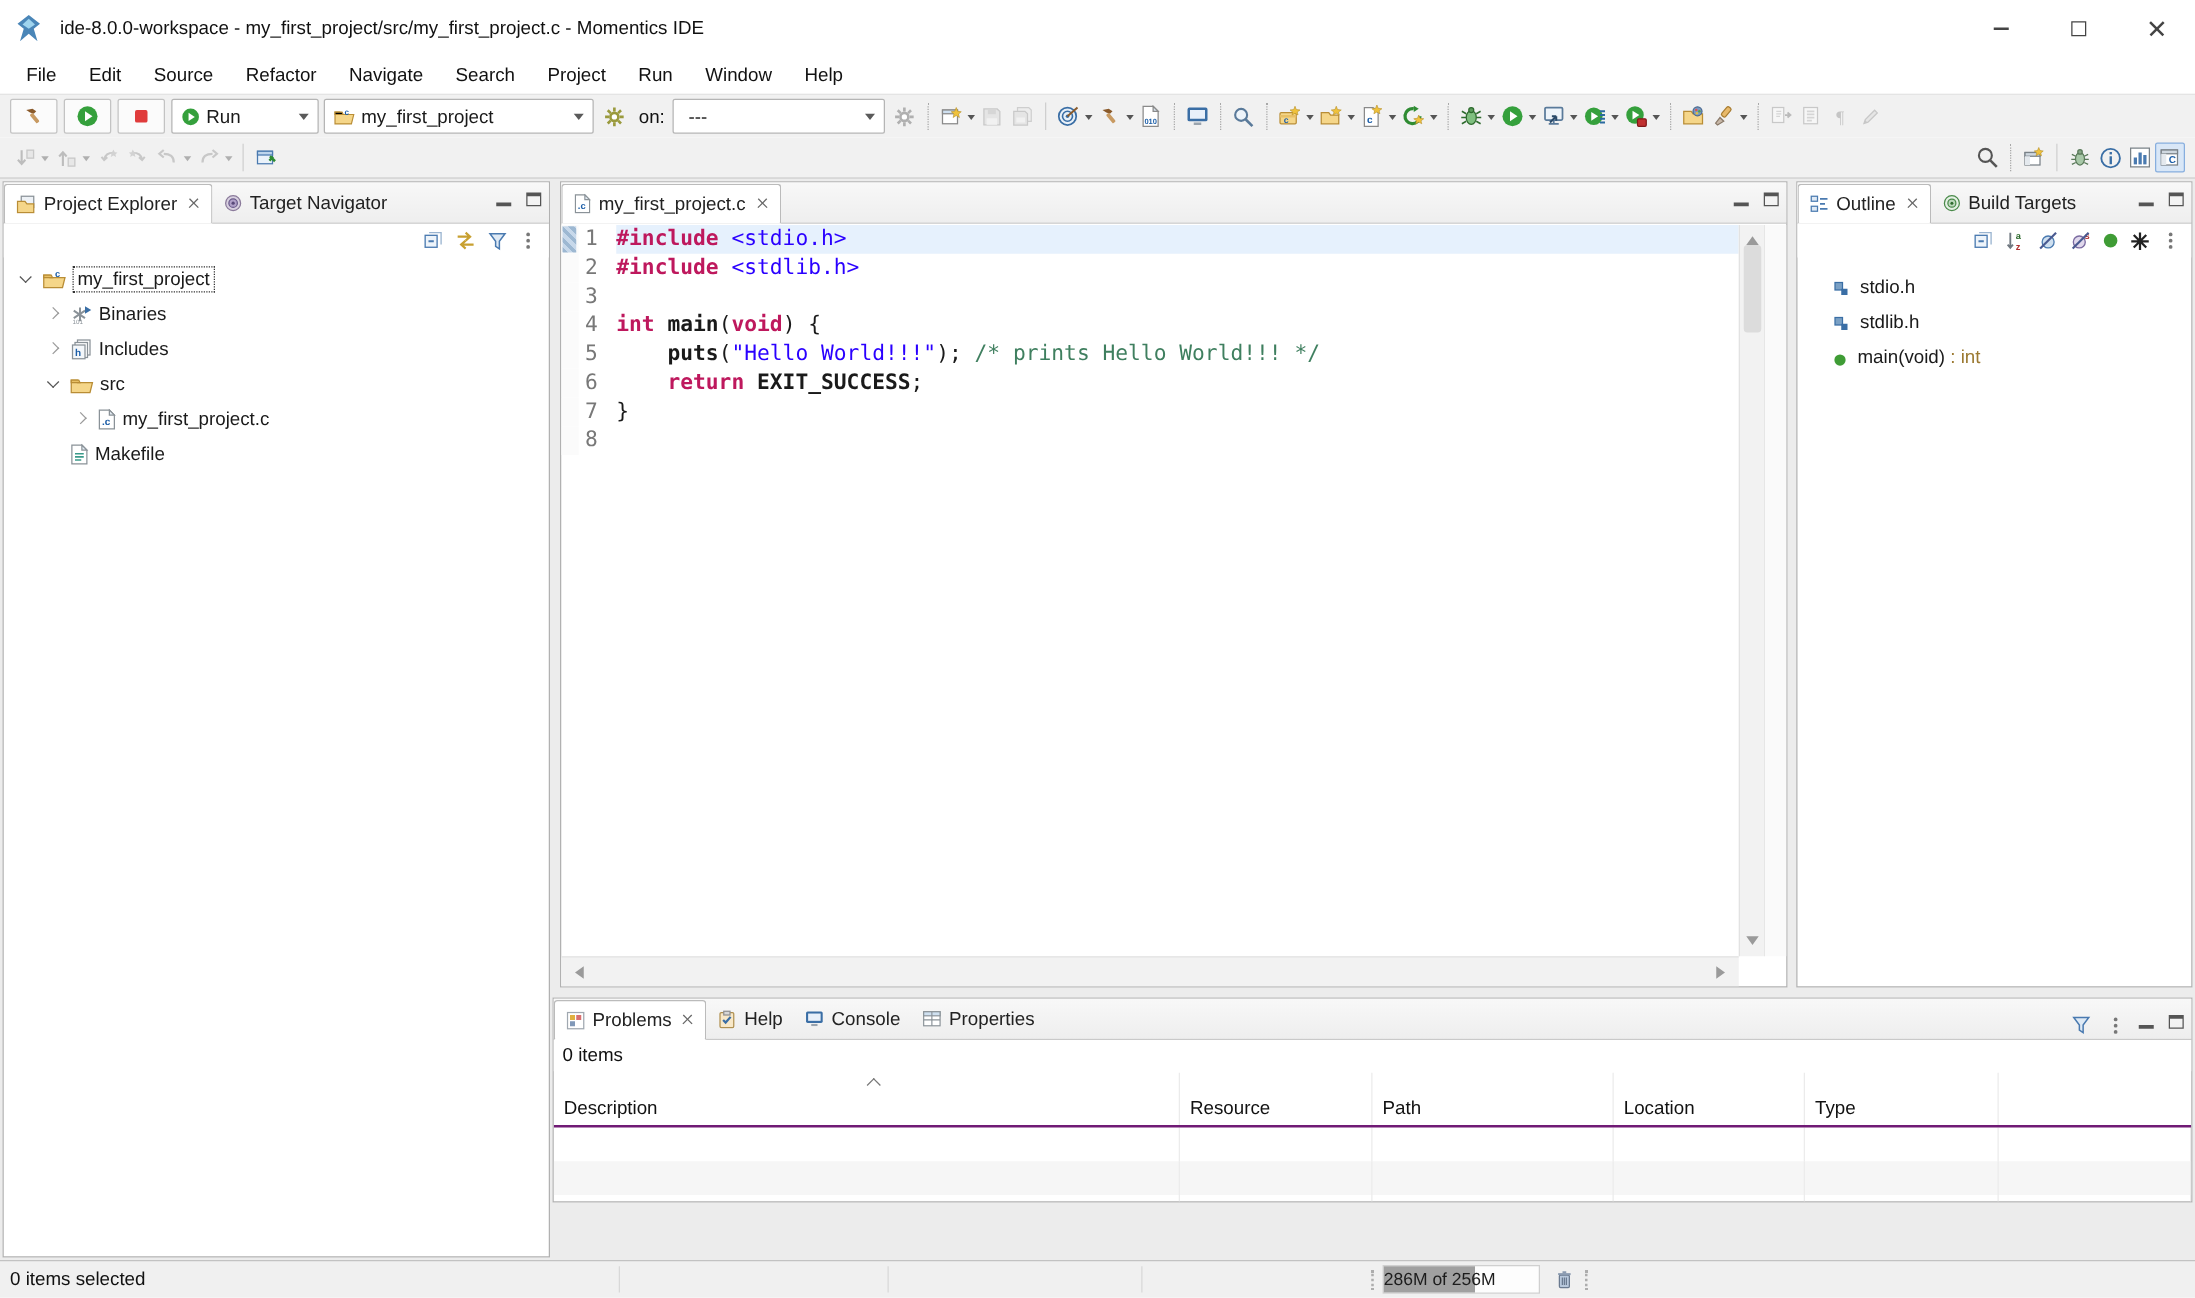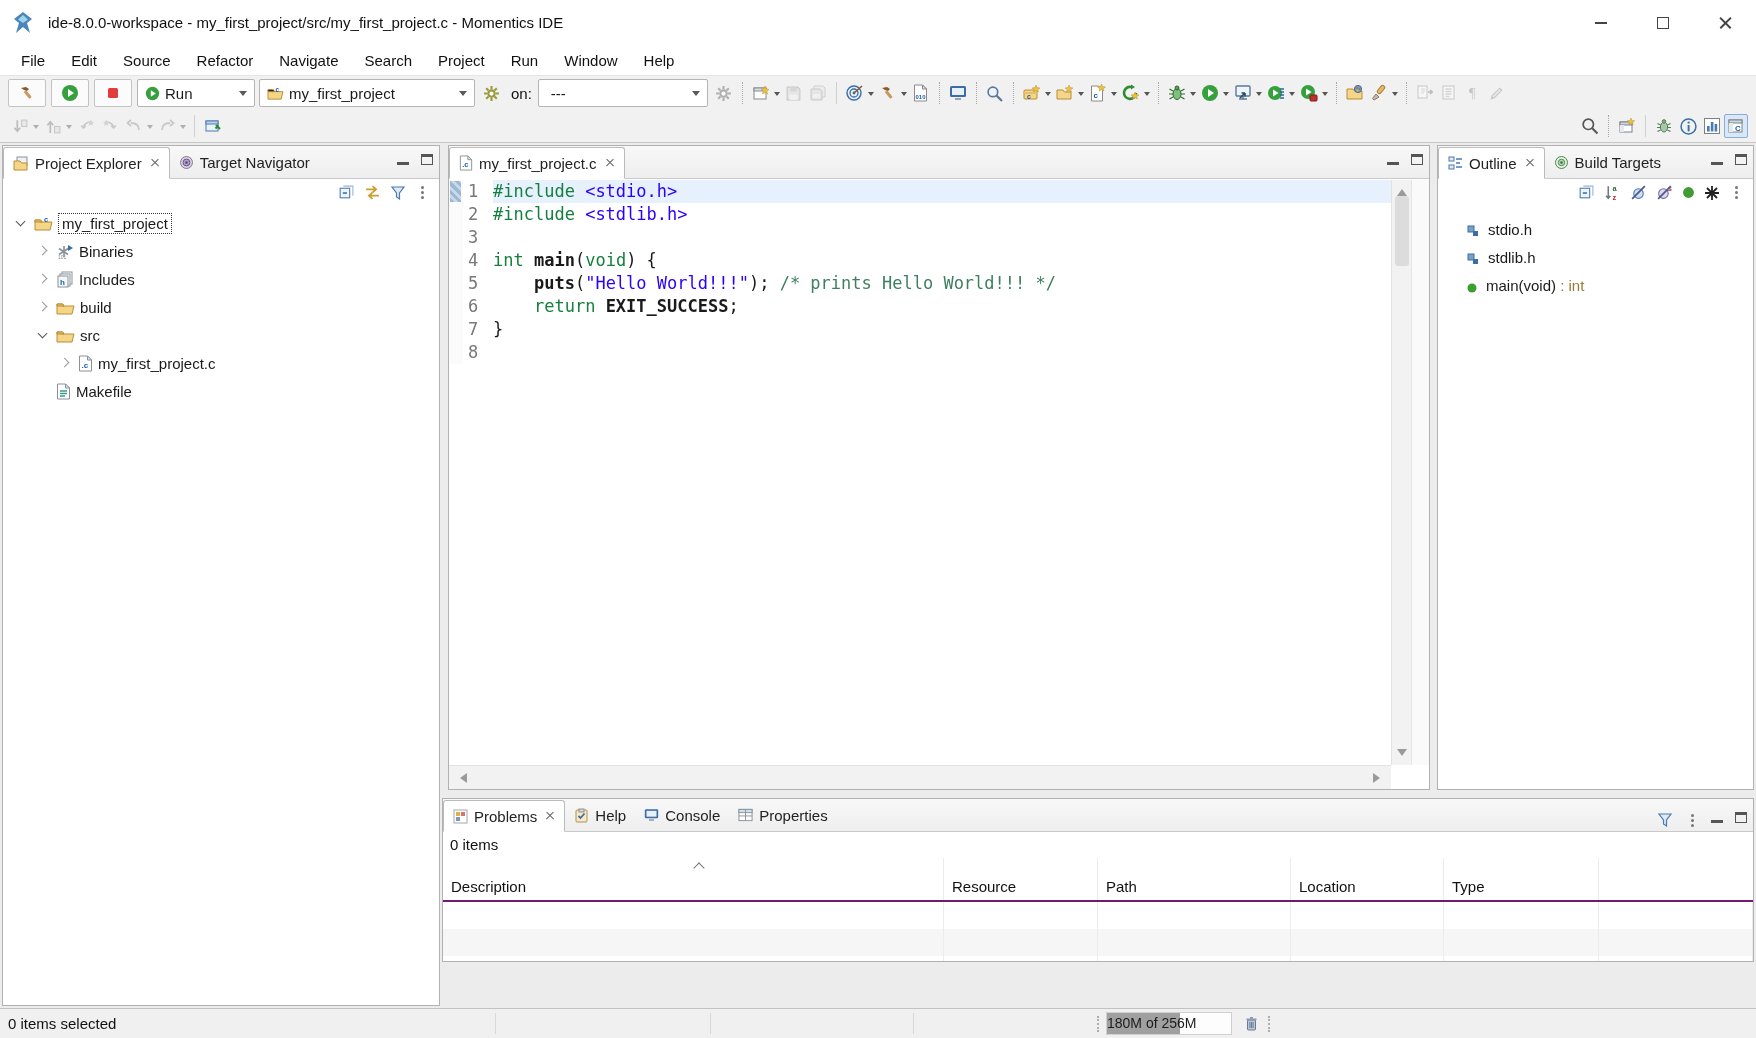--- a/index.html
+++ b/index.html
@@ -74,21 +74,21 @@
   .tsel{border:1px dotted #333;padding:1px 3px}
 
   
   .codewrap{position:absolute;left:0;top:34px;right:38px;bottom:24px;overflow:hidden;font-family:"DejaVu Sans Mono",monospace;font-size:17px;line-height:23px}
   .cl{display:flex;height:23px;white-space:pre}
   .lmargin{width:14px;flex:none;background:#fbfbfb;position:relative}
   .selblk{position:absolute;left:1px;top:1px;width:11px;height:21px;background:repeating-linear-gradient(45deg,#9db8d2 0 3px,#c7d8ea 3px 6px)}
   .ln{width:30px;flex:none;text-align:left;padding-left:5px;color:#787878}
   .lbody{flex:1}
   .curline .lbody{background:#e6f1fd}
-  .kw{color:#15803d;font-weight:normal}
+  .kw{color:#be185d;font-weight:bold}
   .str{color:#2a00ff}
   .hdr{color:#2a00ff}
   .cm{color:#3f7f5f}
   .fn{font-weight:bold}
   .mac{font-weight:bold}
   .vscroll{position:absolute;top:34px;right:18px;width:20px;bottom:24px;background:#f2f2f2;border-left:1px solid #e2e2e2}
   .ruler{position:absolute;top:34px;right:0;width:18px;bottom:24px;background:#fafafa;border-left:1px solid #e6e6e6}
   .hscroll{position:absolute;left:0;right:38px;bottom:0;height:24px;background:#f2f2f2;border-top:1px solid #e2e2e2}
   .sarr{position:absolute;width:0;height:0;border:5px solid transparent}
   .up{left:5px;top:4px;border-bottom:7px solid #9a9a9a}
@@ -565,28 +565,20 @@
       </div>
       <div class="trow ind1">
         <span class="chev r"></span>
         <svg width="18" height="17" viewBox="0 0 18 17">
             <rect x="6" y="1" width="10" height="12" fill="#fff" stroke="#8a9298"></rect>
             <rect x="4" y="3" width="10" height="12" fill="#fff" stroke="#8a9298"></rect>
             <rect x="2" y="5" width="10" height="11" fill="#f4f7fa" stroke="#8a9298"></rect>
             <text x="4" y="14" font-size="8" fill="#1d5fa8" font-family="Liberation Sans" font-weight="bold">h</text>
           </svg>
         <span>Includes</span>
-      </div>
-      <div class="trow ind1">
-        <span class="chev r"></span>
-        <svg width="19" height="17" viewBox="0 0 19 17">
-            <path d="M1 5 L1 15 L16 15 L18 7 L6 7 L6 5 Z" fill="#f5d689" stroke="#b98d35"></path>
-            <path d="M1 5 L7 5 L8 7 L1 7 Z" fill="#e8c066" stroke="#b98d35"></path>
-          </svg>
-        <span>build</span>
       </div>
       <div class="trow ind1">
         <span class="chev d"></span>
         <svg width="19" height="17" viewBox="0 0 19 17">
             <path d="M1 5 L1 15 L16 15 L18 7 L6 7 L6 5 Z" fill="#f5d689" stroke="#b98d35"></path>
             <path d="M1 5 L7 5 L8 7 L1 7 Z" fill="#e8c066" stroke="#b98d35"></path>
           </svg>
         <span>src</span>
       </div>
       <div class="trow ind2">
@@ -869,21 +861,21 @@
 </div>
 
 <div class="statusbar">
   <span class="sb-text">0 items selected</span>
   <span class="sb-div" style="left:495px"></span>
   <span class="sb-div" style="left:710px"></span>
   <span class="sb-div" style="left:913px"></span>
   <span class="grip" style="left:1097px"></span>
   <div class="mem">
     <span class="memfill"></span>
-    <span class="memtext">180M of 256M</span>
+    <span class="memtext">286M of 256M</span>
   </div>
   <div class="trashbtn">
     <svg width="15" height="16" viewBox="0 0 14 16">
         <rect x="3" y="4" width="8" height="10" rx="1" fill="#b8c8dc" stroke="#6a7a90"></rect>
         <rect x="2" y="2.5" width="10" height="1.6" fill="#8a9ab0"></rect>
         <rect x="5.5" y="1" width="3" height="1.8" fill="#8a9ab0"></rect>
         <path d="M5.4 6 v6 M7 6 v6 M8.6 6 v6" stroke="#6a7a90"></path>
       </svg>
   </div>
   <span class="grip" style="left:1268px"></span>

